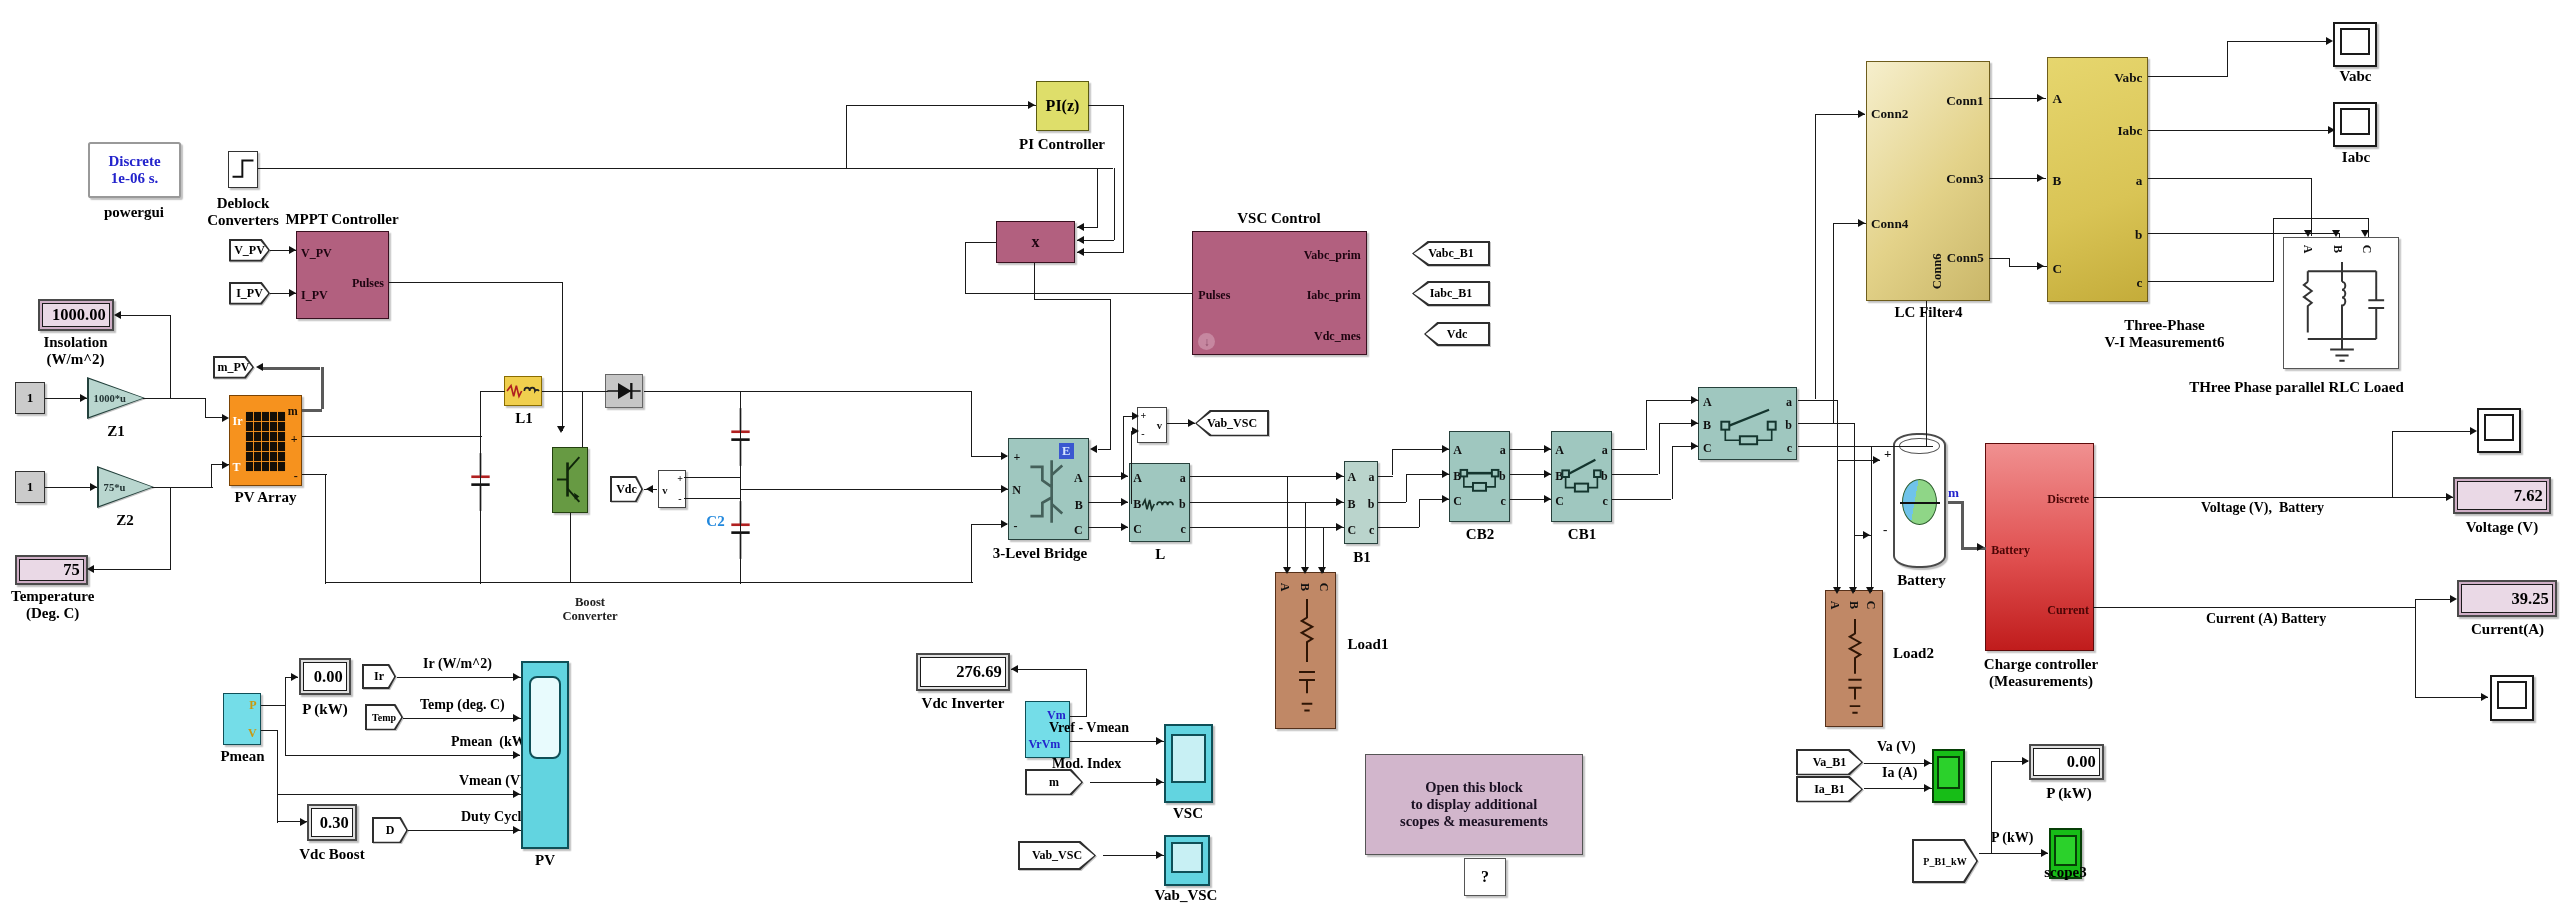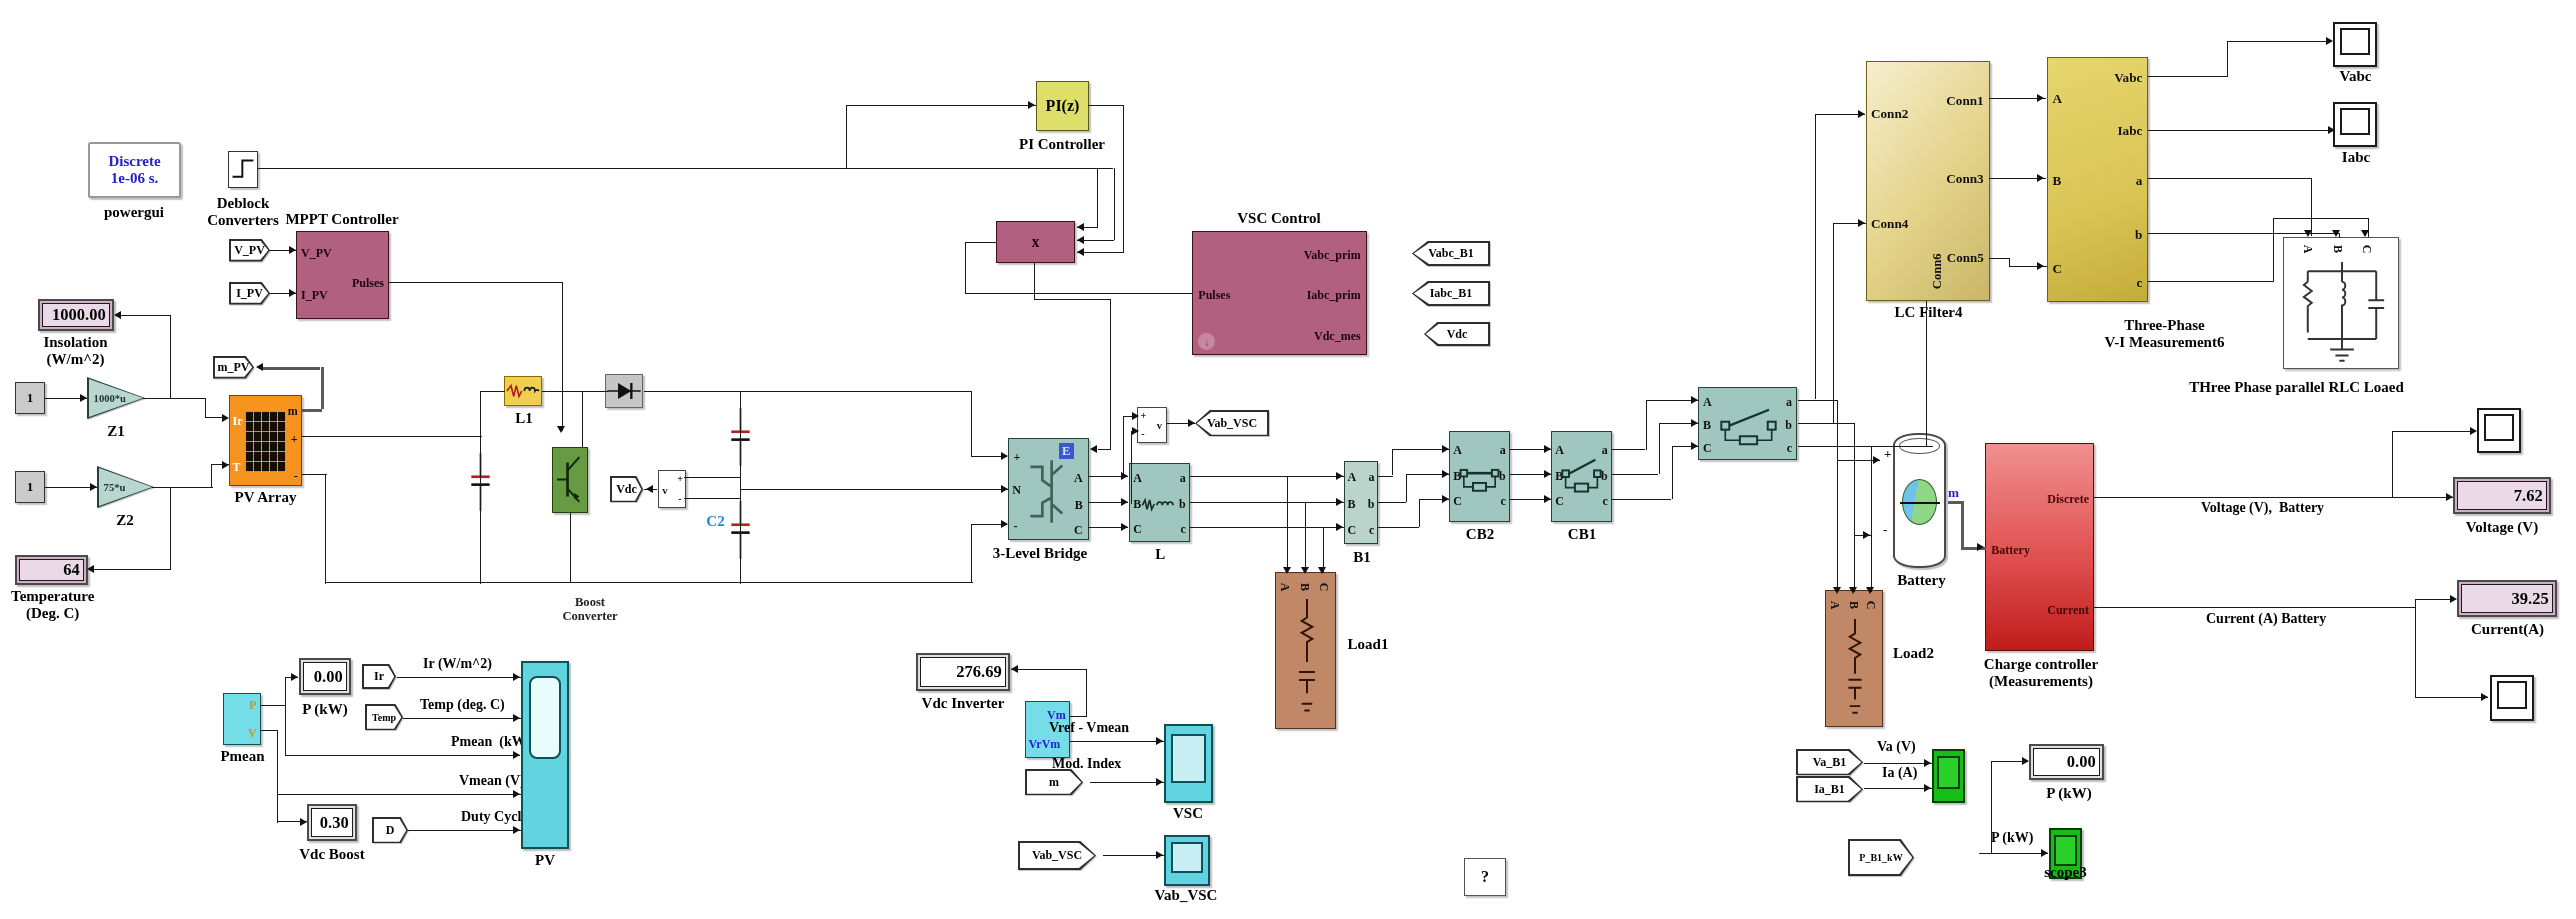--- a/index.html
+++ b/index.html
@@ -104,21 +104,21 @@
   <div class="lbl" style="left:93px;top:423px;width:46px">Z1</div>
   <div class="blk" style="left:15px;top:471px;width:30px;height:32px;background:#cbcbcb;display:flex;align-items:center;justify-content:center;font:bold 13.2px 'Liberation Serif',serif">
       <span>1</span>
     </div>
   <div class="gain" style="left:97px;top:466px;width:57px;height:42px">
       <div class="o"></div>
       <div class="i">75*u</div>
     </div>
   <div class="lbl" style="left:102px;top:512px;width:46px">Z2</div>
   <div class="disp" style="left:15px;top:555px;width:73px;height:30px">
-      <div>64</div>
+      <div>75</div>
     </div>
   <div class="lbl" style="left:-3.3px;top:588px;width:112px">Temperature
 (Deg. C)</div>
 
   <div class="tag" style="left:213px;top:356px;width:41px;height:22.5px">
       <div class="o"></div>
       <div class="i">m_PV</div>
     </div>
   <div class="blk" style="left:229px;top:395px;width:73px;height:91px;background:#f6921e;border-color:#7a4304">
     <span class="pt" style="left:2.6px;top:18.5px;color:#fff">Ir</span>
@@ -454,20 +454,25 @@
   <div class="lbl" style="left:1168px;top:805px;width:40px">VSC</div>
   <div class="tag" style="left:1018px;top:841px;width:78px;height:29px">
       <div class="o"></div>
       <div class="i">Vab_VSC</div>
     </div>
   <div class="scope c" style="left:1164px;top:835px;width:46px;height:51px">
       <div></div>
     </div>
   <div class="lbl" style="left:1143px;top:887px;width:86px">Vab_VSC</div>
 
+  <div class="blk" style="left:1365px;top:754px;width:218px;height:101px;background:#d2b6cc;border-color:#555;display:flex;align-items:center;justify-content:center">
+    <span style="font:bold 14.5px 'Liberation Serif',serif;text-align:center;white-space:pre-line;color:#1a1022">Open this block
+to display additional
+scopes &amp; measurements</span>
+  </div>
   <div class="blk" style="left:1464px;top:858px;width:42px;height:38px;background:#fff;border-color:#555;display:flex;align-items:center;justify-content:center;font:bold 16px 'Liberation Serif',serif">
       <span>?</span>
     </div>
 
   <div class="tag" style="left:1796px;top:749px;width:67px;height:26.4px">
       <div class="o"></div>
       <div class="i">Va_B1</div>
     </div>
   <div class="tag" style="left:1796px;top:776px;width:67px;height:26.4px">
       <div class="o"></div>
@@ -475,21 +480,21 @@
     </div>
   <div class="wl" style="left:1877px;top:739px">Va (V)</div>
   <div class="wl" style="left:1882px;top:765px">Ia (A)</div>
   <div class="scope g" style="left:1932px;top:749px;width:33px;height:54px">
       <div></div>
     </div>
   <div class="disp w" style="left:2029px;top:744px;width:75px;height:36px">
       <div>0.00</div>
     </div>
   <div class="lbl" style="left:2041px;top:785px;width:56px">P (kW)</div>
-  <div class="tag" style="left:1848px;top:839px;width:66px;height:37px">
+  <div class="tag" style="left:1912px;top:839px;width:66px;height:44px">
       <div class="o"></div>
       <div class="i" style="font-size:10px">P_B1_kW</div>
     </div>
   <div class="wl" style="left:1991px;top:830px">P (kW)</div>
   <div class="scope g" style="left:2049px;top:828px;width:33px;height:51px">
       <div></div>
     </div>
   <div class="lbl" style="left:2039px;top:864px;width:53px">scope3</div>
 
 <i class="w" style="left: 258px; top: 168px; width: 855px;"></i>

